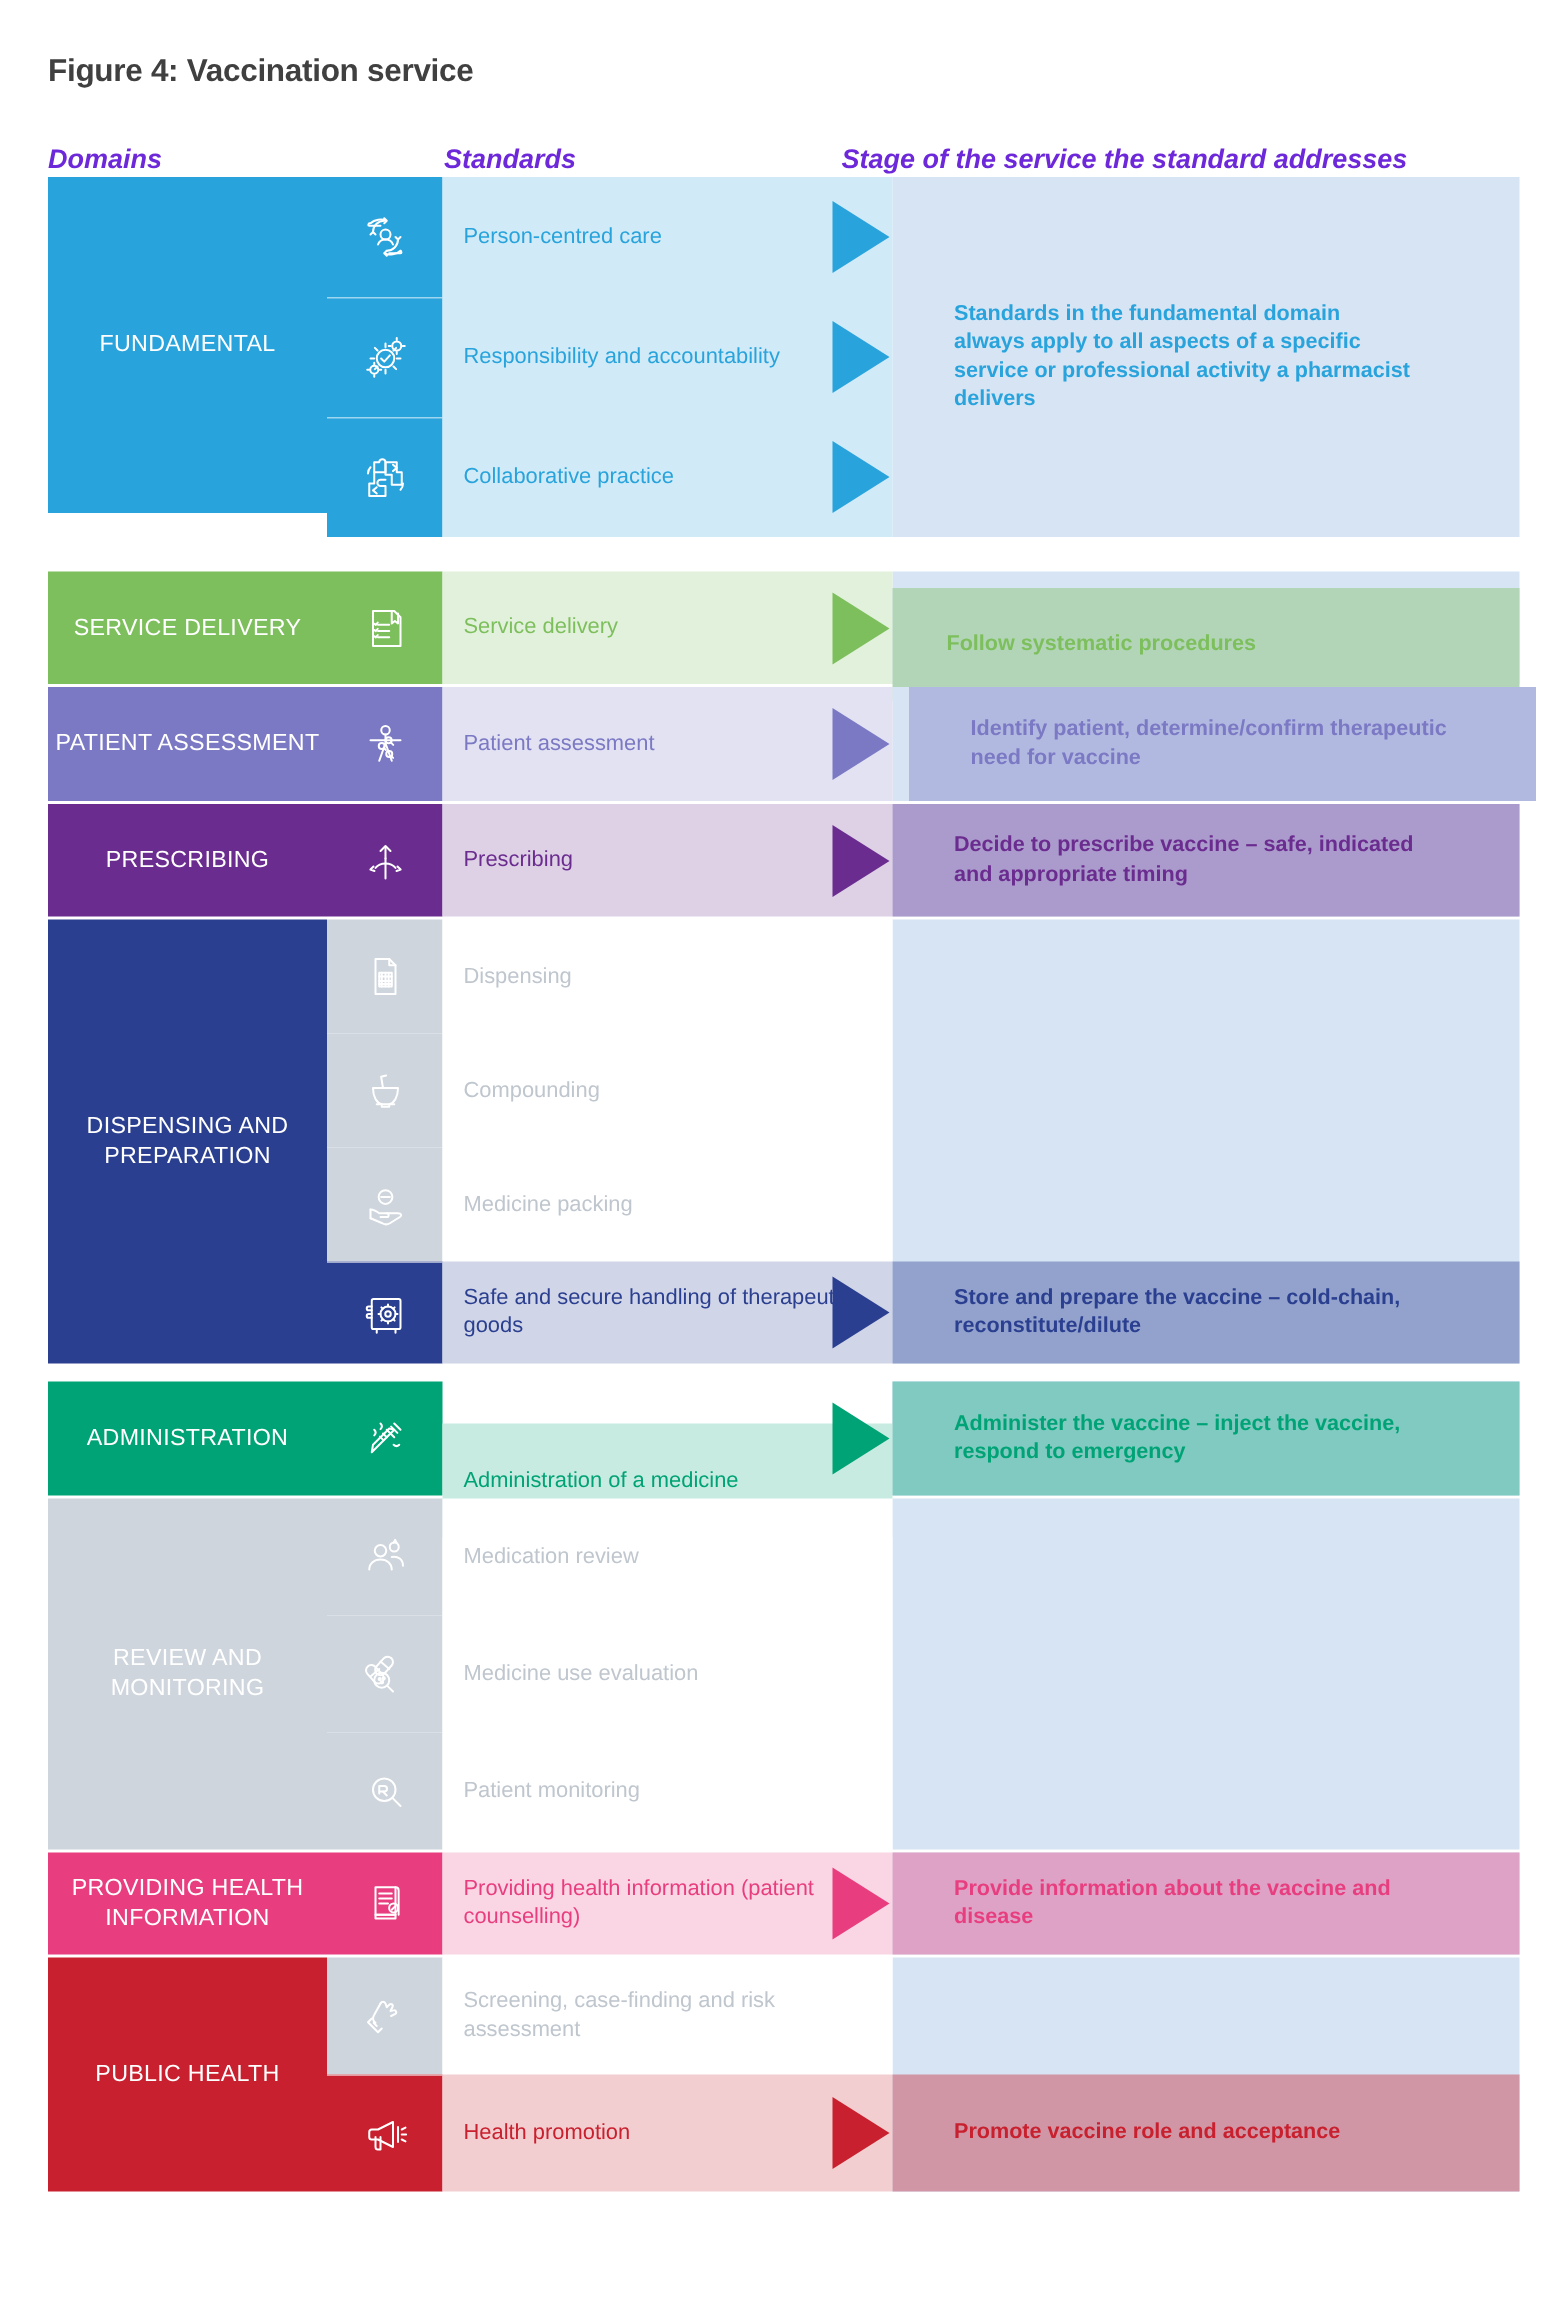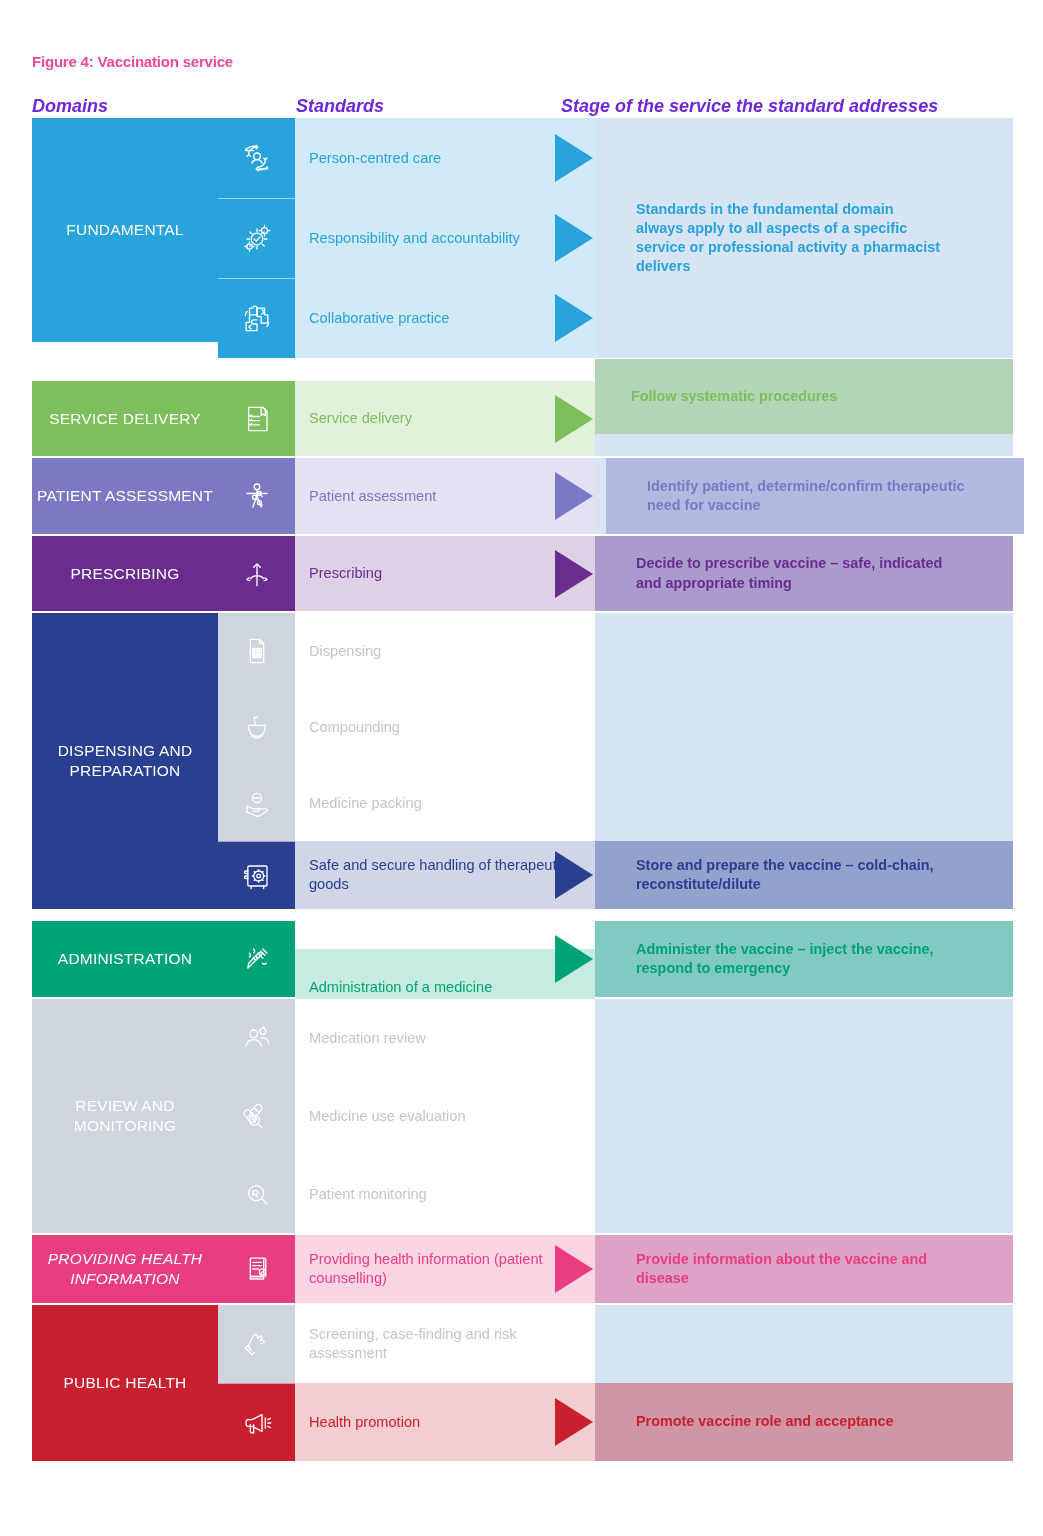--- a/index.html
+++ b/index.html
@@ -6,22 +6,22 @@
   body {
     width: 1043px; height: 1536px;
     background: #ffffff;
     font-family: "Liberation Sans", sans-serif;
     position: relative;
     overflow: hidden;
   }
 
   
   .fig-title {
-    position: absolute; left: 32px; top: 53px;
-    font-size: 15px; font-weight: bold; color: #ec4899;
+    position: absolute; left: 32px; top: 36px;
+    font-size: 21px; font-weight: bold; color: #404040;
     letter-spacing: -0.2px;
   }
   .col-head {
     position: absolute; top: 96px;
     font-size: 18px; font-weight: bold; color: #6d28d9; font-style: italic;
   }
   .col-head.domains  { left: 32px; }
   .col-head.standards{ left: 296px; }
   .col-head.stage    { left: 561px; }
 
@@ -156,21 +156,21 @@
             <path d="M29 10v10l2.5-2 2.5 2V12"></path>
             <path d="M18 21h9M18 26h9M18 31h9"></path>
             <path d="M15.2 20.2l1 1 1.6-2M15.2 25.2l1 1 1.6-2M15.2 30.2l1 1 1.6-2"></path>
           </g>
         </svg>
       </span>
     </div>
     <div class="std-cell" style="top: 381px; height: 75px; background: rgb(226, 241, 219);">
       <div class="std-label" style="color: rgb(125, 191, 92);">Service delivery</div>
     </div>
-    <div class="stage-cell" style="top: 359px; height: 75px; background: rgb(178, 213, 183); padding-left: 36px;">
+    <div class="stage-cell" style="top: 392px; height: 75px; background: rgb(178, 213, 183); padding-left: 36px;">
       <div class="stage-label" style="color: rgb(125, 191, 92); max-width: 330px;">Follow systematic procedures</div>
     </div>
     <div class="arrow" style="top: 394.5px; color: rgb(125, 191, 92);"></div>
     <div class="stage-back" style="top: 458px; height: 76px;"></div>
     <div class="dom-cell" style="top: 458px; height: 76px; background: rgb(123, 121, 196);">
       <span>PATIENT ASSESSMENT</span>
     </div>
     <div class="icon-cell" style="top: 458px; height: 76px; background: rgb(123, 121, 196); color: rgb(255, 255, 255); border-top: none;">
       <span>
         <svg viewBox="0 0 48 48">
@@ -366,21 +366,21 @@
             <path d="M19 26v-6h4a2.2 2.2 0 010 4.4h-4"></path>
             <path d="M22 24.4l3 3.2"></path>
           </g>
         </svg>
       </span>
     </div>
     <div class="std-cell" style="top: 1155px; height: 78px; background: rgb(255, 255, 255);">
       <div class="std-label" style="color: rgb(191, 198, 206);">Patient monitoring</div>
     </div>
     <div class="stage-back" style="top: 1235px; height: 68px;"></div>
-    <div class="dom-cell" style="top: 1235px; height: 68px; background: rgb(232, 62, 127); font-style: italic;">
+    <div class="dom-cell" style="top: 1235px; height: 68px; background: rgb(232, 62, 127);">
       <span>PROVIDING HEALTH INFORMATION</span>
     </div>
     <div class="icon-cell" style="top: 1235px; height: 68px; background: rgb(232, 62, 127); color: rgb(255, 255, 255); border-top: none;">
       <span>
         <svg viewBox="0 0 48 48">
           <g fill="none" stroke="currentColor" stroke-width="1.6" stroke-linecap="round" stroke-linejoin="round">
             <path d="M16 11h16v22H16z"></path>
             <path d="M16 33h16v3H16z"></path>
             <path d="M19 16h10M19 20h10M19 24h7"></path>
             <path d="M32 11c1.5 0 2.5 1 2.5 2.5V33"></path>

